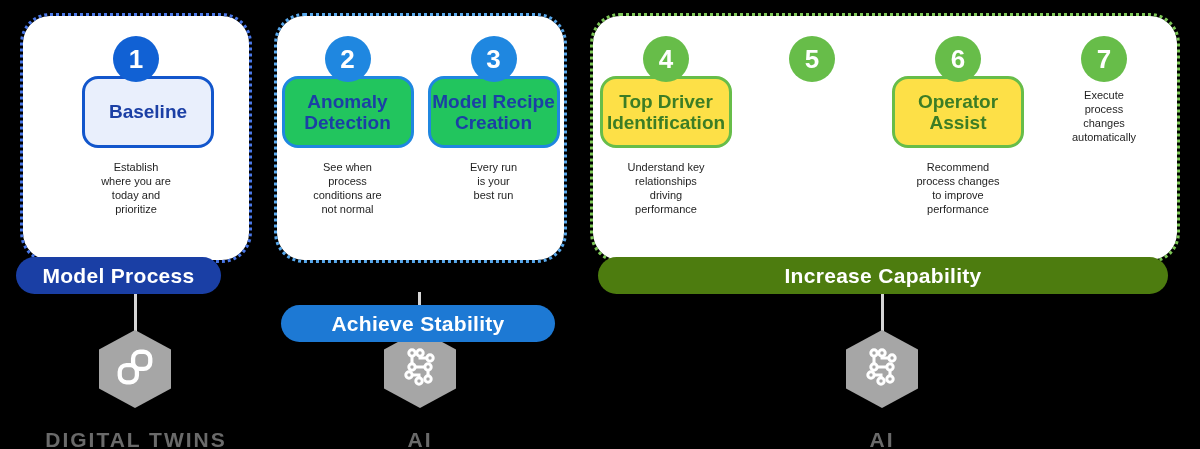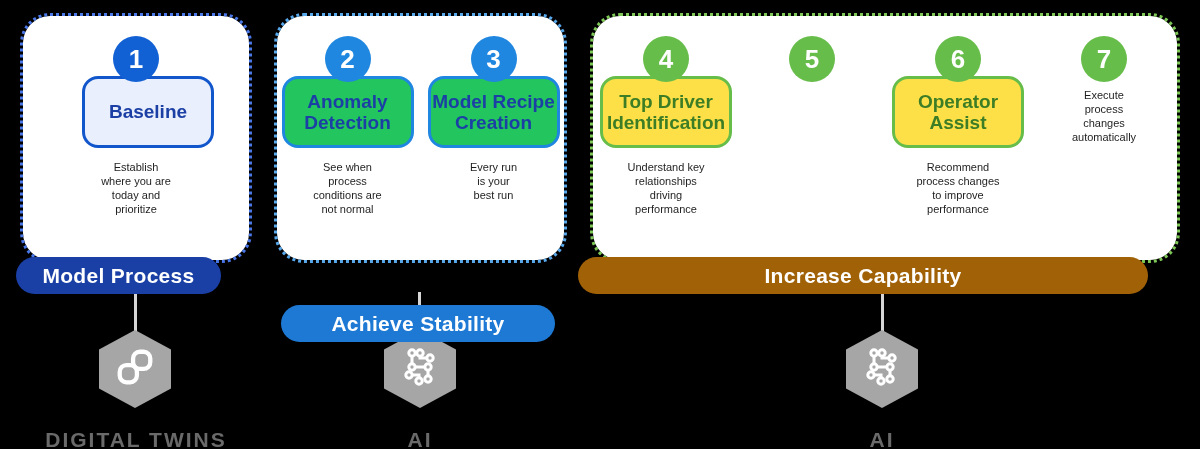--- a/index.html
+++ b/index.html
@@ -44,21 +44,21 @@
   .panel-3 .card  { background:#fde047; border-color:#67bd49; color:#3c7d25; }
 
   
   .pill {
     position:absolute; top:257px; height:37px; border-radius:19px;
     display:flex; align-items:center; justify-content:center; color:#fff;
     font-weight:bold; font-size:21px; z-index:3; letter-spacing:0.3px;
   }
   .pill-1 { left:16px;  width:205px; background:#1a3fa5; }
   .pill-2 { left:281px; width:274px; background:#1d79d4;margin-top:48px; }
-  .pill-3 { left:578px; width:570px; background:#a16207; }
+  .pill-3 { left:598px; width:570px; background:#4d7c0f; }
 
   
   .connector { position:absolute; top:292px; width:3px; height:40px; background:#d6d6d6; }
   .connector-1 { left:134px; }
   .connector-2 { left:418px; }
   .connector-3 { left:881px; }
 
   .hex {
     position:absolute; top:330px; width:72px; height:78px; background:#a6a6a6;
     clip-path:polygon(50% 0,100% 25%,100% 75%,50% 100%,0 75%,0 25%);

